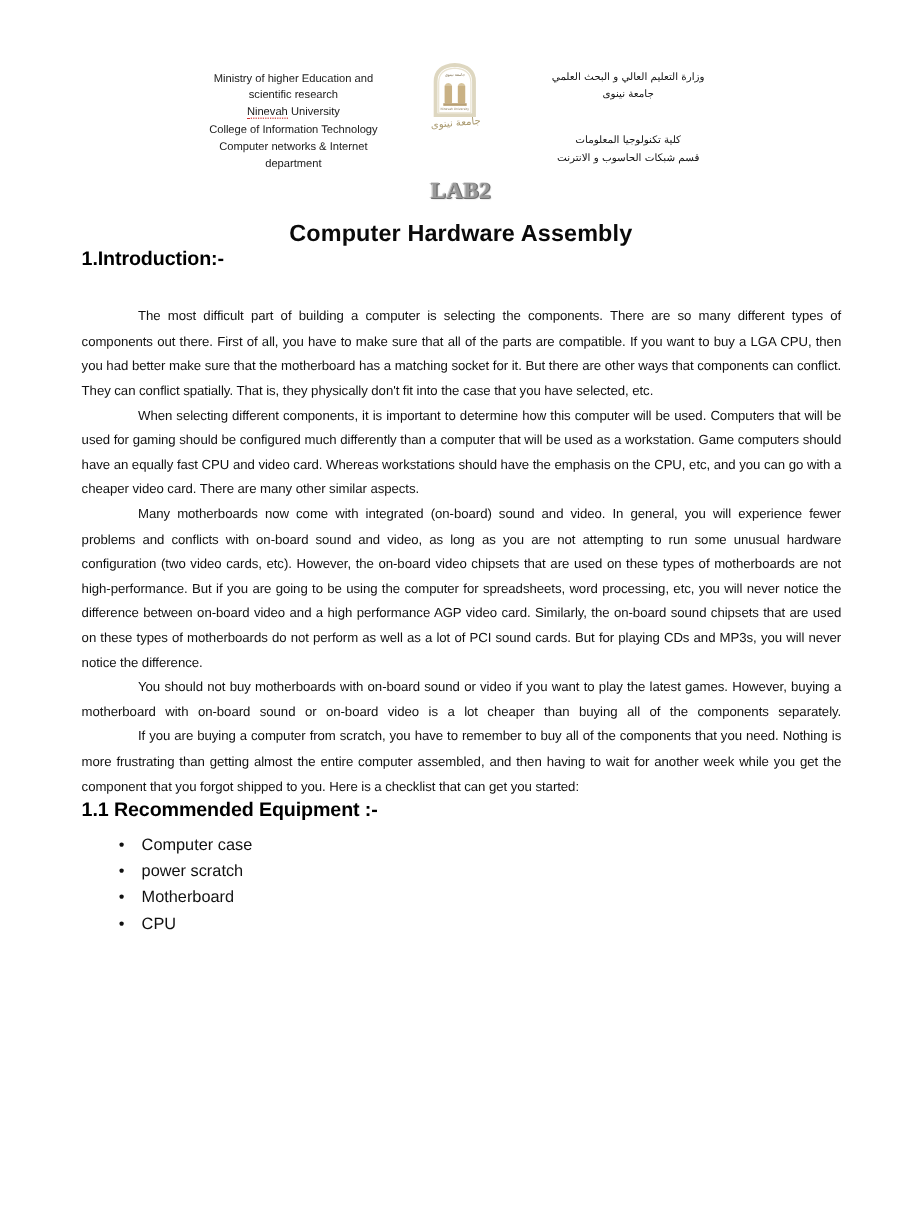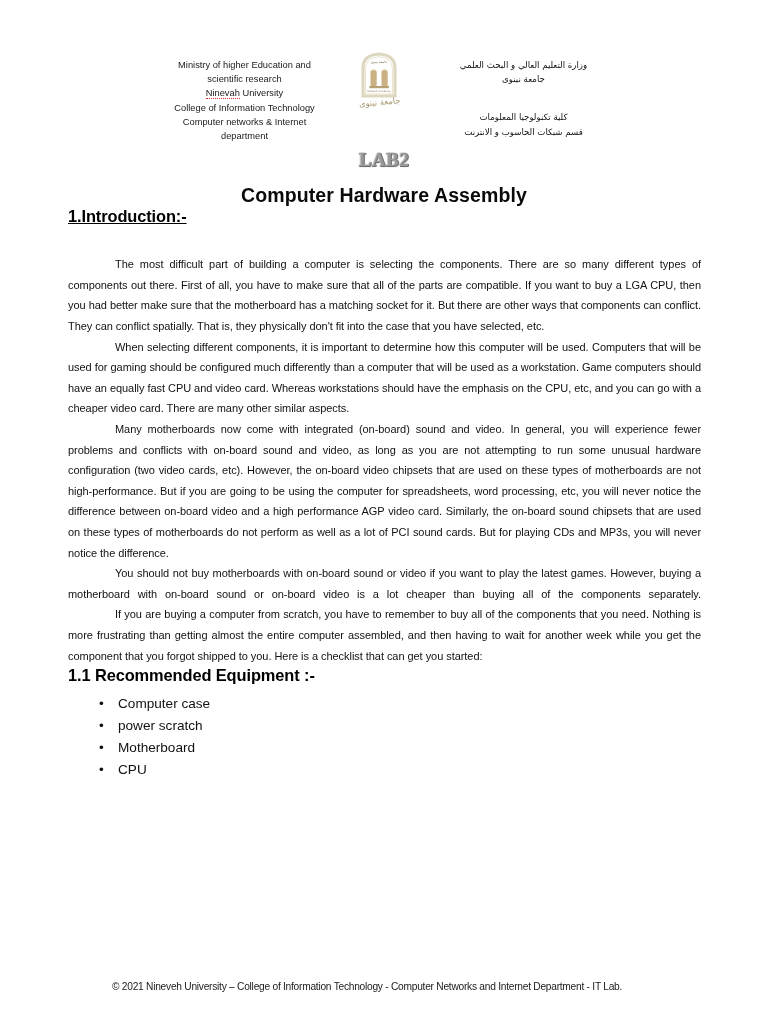--- a/index.html
+++ b/index.html
@@ -103,21 +103,21 @@
     padding: 0 67px 0 68px;
   }
   h2.section-heading {
     font-family: "Liberation Sans", sans-serif;
     font-weight: bold;
     font-size: 16.4px;
     margin: 0;
     color: #000;
     letter-spacing: -0.1px;
   }
-  .h-intro { margin-top: 46px; text-decoration: underline; }
+  .h-intro { margin-top: 46px; }
   .h-equip { margin-top: 31px; font-size: 17px; }
 
   p.para {
     font-family: "Liberation Sans", sans-serif;
     font-size: 11px;
     line-height: 20.6px;
     text-align: justify;
     text-align-last: left;
     margin: 0;
     color: #111;
@@ -241,16 +241,15 @@
 
     <ul class="checklist">
       <li><span class="bullet-dot">•</span><span>Computer case</span></li>
       <li><span class="bullet-dot">•</span><span>power scratch</span></li>
       <li><span class="bullet-dot">•</span><span>Motherboard</span></li>
       <li><span class="bullet-dot">•</span><span>CPU</span></li>
     </ul>
   </div>
 
   <div class="doc-footer">
-    <div class="footer-line">© 2021 Nineveh University – College of Information Technology - Computer Networks and Internet Department - IT Lab.</div>
   </div>
 
 </div>
 
 </body></html>

